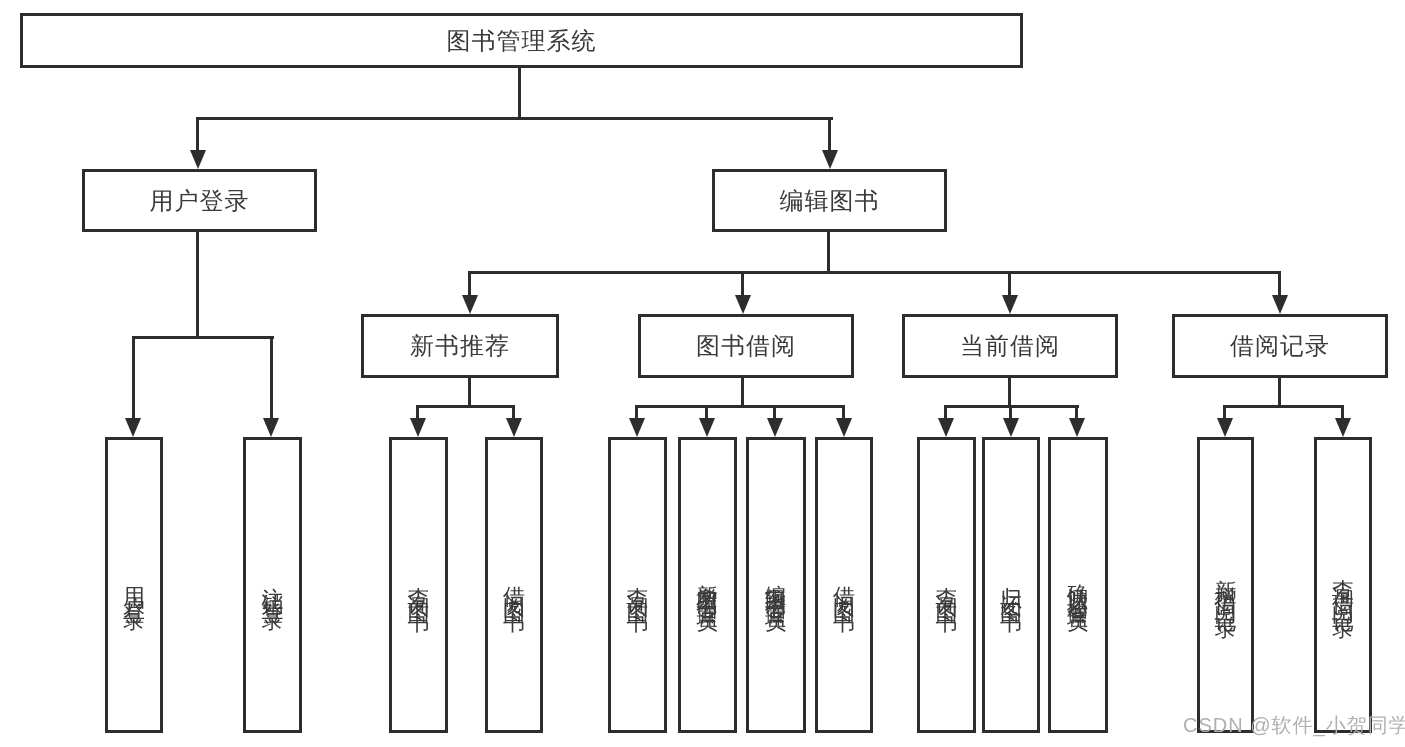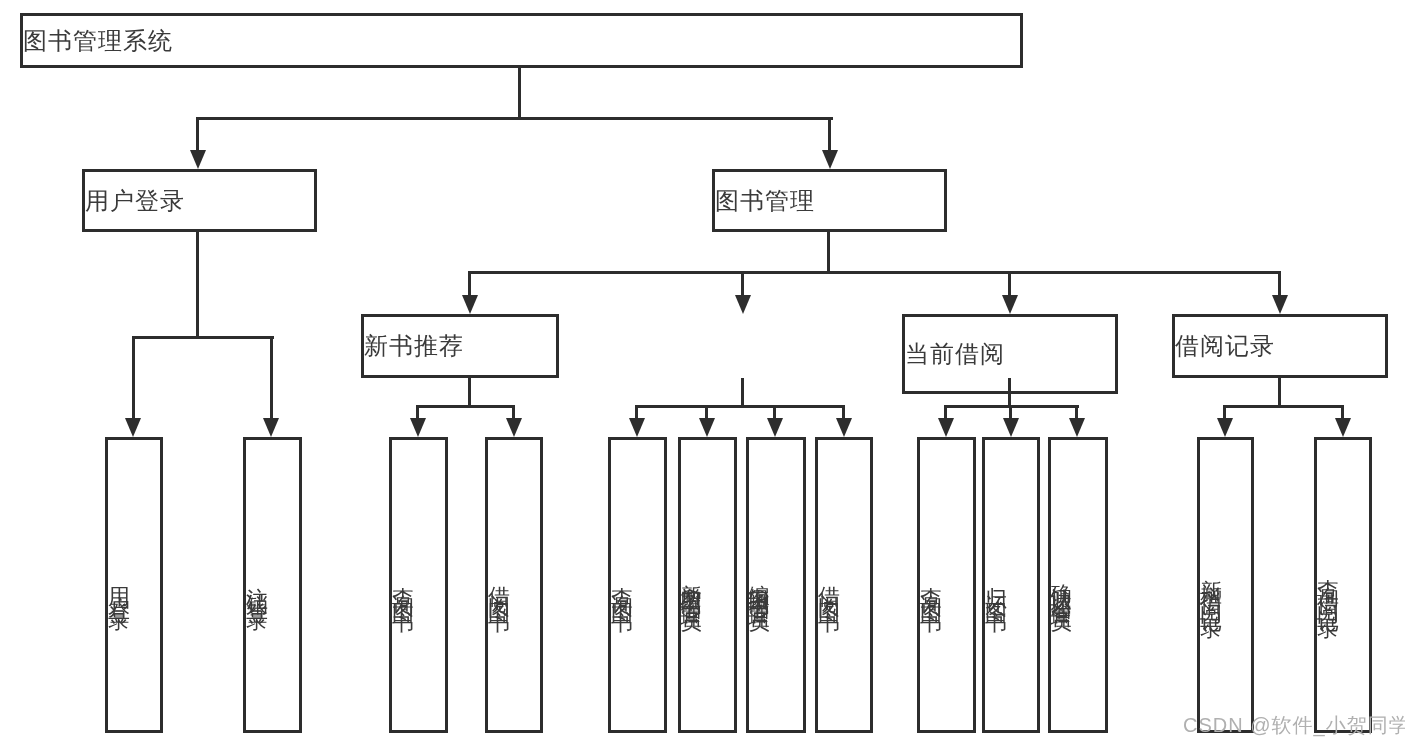--- a/index.html
+++ b/index.html
@@ -14,21 +14,21 @@
     width:1405px;height:747px;
     background:var(--background);
     font-family:"Liberation Sans","DejaVu Sans",sans-serif;
     overflow:hidden;
   }
   .box{
     position:absolute;
     border:3px solid var(--line);
     background:#fff;
     box-sizing:border-box;
-    display:flex;align-items:center;
+    display:flex;align-items:center;justify-content:center;
   }
   .hlabel{
     font-size:24px;color:var(--text);letter-spacing:1px;white-space:nowrap;
   }
   .vlabel{
     writing-mode:vertical-rl;
     text-orientation:mixed;
     font-size:22px;line-height:1;letter-spacing:8px;
     color:var(--text);white-space:nowrap;
   }
@@ -61,21 +61,21 @@
   <div class="h" style="left:196px;top:117px;width:637px"></div>
   <div class="v" style="left:196px;top:117px;height:35px"></div>
   <div class="arw" style="left:190px;top:150px"></div>
   <div class="v" style="left:828px;top:117px;height:35px"></div>
   <div class="arw" style="left:822px;top:150px"></div>
 
   <div class="box" style="left:82px;top:169px;width:235px;height:63px">
     <span class="hlabel">用户登录</span>
   </div>
   <div class="box" style="left:712px;top:169px;width:235px;height:63px">
-    <span class="hlabel">图书管理</span>
+    <span class="hlabel">编辑图书</span>
   </div>
 
   <div class="v" style="left:196px;top:232px;height:107px"></div>
   <div class="h" style="left:132px;top:336px;width:142px"></div>
   <div class="v" style="left:132px;top:336px;height:84px"></div>
   <div class="arw" style="left:125px;top:418px"></div>
   <div class="v" style="left:270px;top:336px;height:84px"></div>
   <div class="arw" style="left:263px;top:418px"></div>
 
   <div class="v" style="left:827px;top:232px;height:42px"></div>
@@ -85,21 +85,24 @@
   <div class="v" style="left:741px;top:271px;height:26px"></div>
   <div class="arw" style="left:735px;top:295px"></div>
   <div class="v" style="left:1008px;top:271px;height:26px"></div>
   <div class="arw" style="left:1002px;top:295px"></div>
   <div class="v" style="left:1278px;top:271px;height:26px"></div>
   <div class="arw" style="left:1272px;top:295px"></div>
 
   <div class="box" style="left:361px;top:314px;width:198px;height:64px">
     <span class="hlabel">新书推荐</span>
   </div>
-  <div class="box" style="left:902px;top:314px;width:216px;height:80px">
+  <div class="box" style="left:638px;top:314px;width:216px;height:64px">
+    <span class="hlabel">图书借阅</span>
+  </div>
+  <div class="box" style="left:902px;top:314px;width:216px;height:64px">
     <span class="hlabel">当前借阅</span>
   </div>
   <div class="box" style="left:1172px;top:314px;width:216px;height:64px">
     <span class="hlabel">借阅记录</span>
   </div>
 
   <div class="v" style="left:468px;top:378px;height:30px"></div>
   <div class="h" style="left:416px;top:405px;width:99px"></div>
   <div class="v" style="left:416px;top:405px;height:15px"></div>
   <div class="arw" style="left:410px;top:418px"></div>

